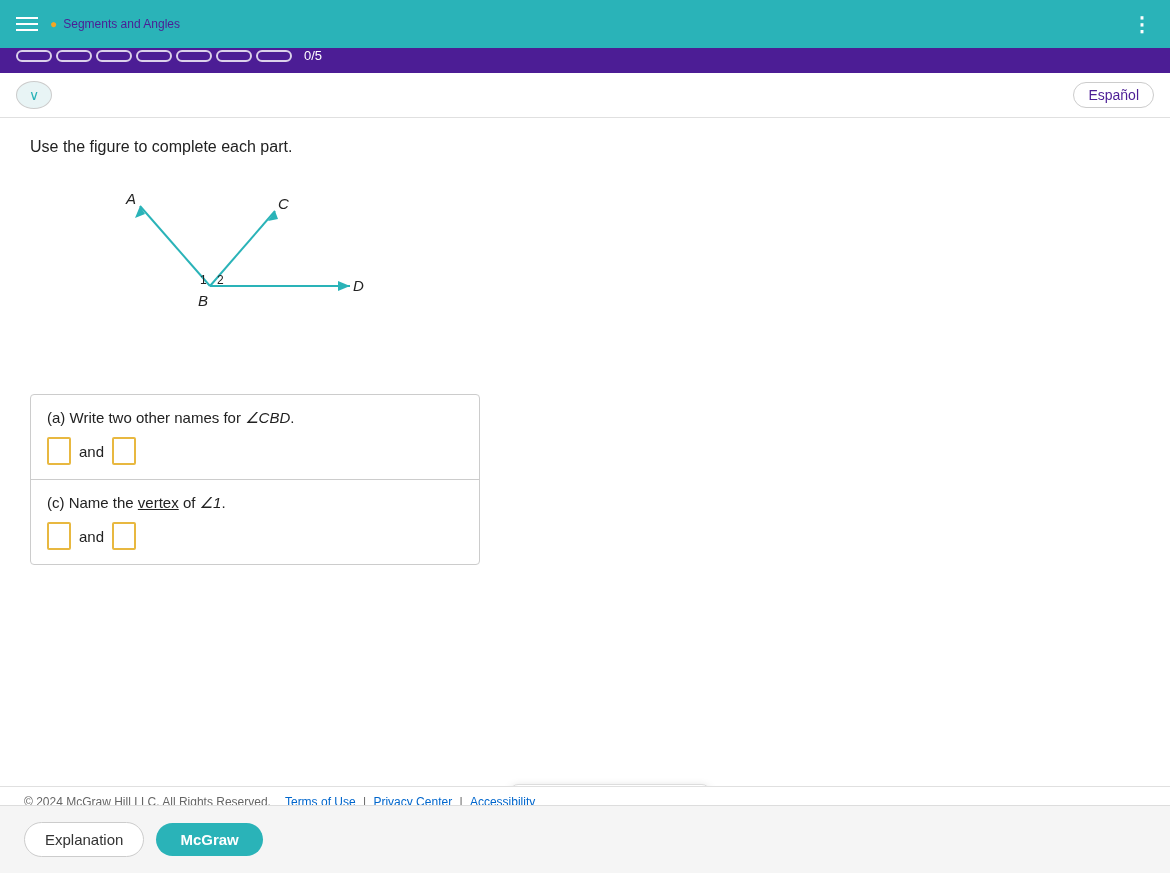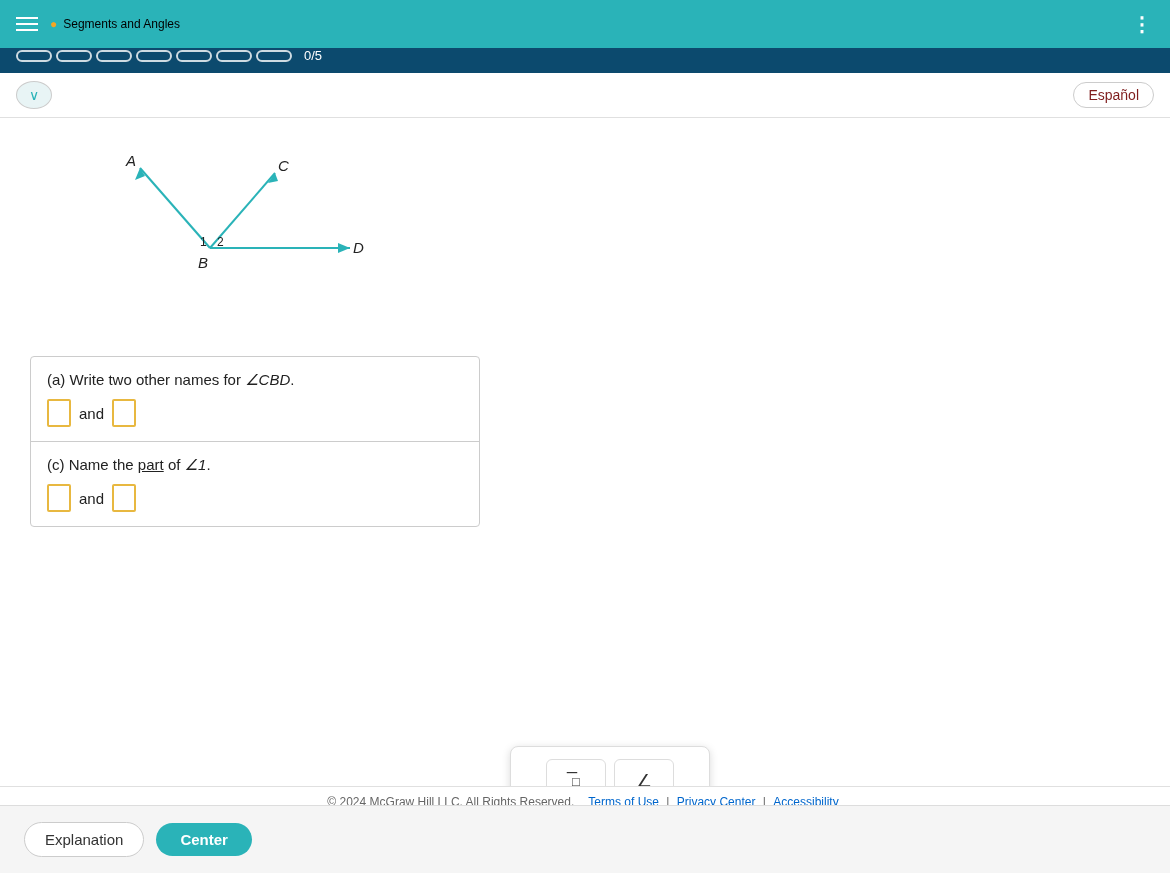--- a/index.html
+++ b/index.html
@@ -11,28 +11,28 @@
       padding: 12px 16px;
       display: flex;
       align-items: center;
       justify-content: space-between;
       color: white;
     }
     .header-left { display: flex; align-items: center; gap: 12px; }
     .hamburger-icon { display: flex; flex-direction: column; gap: 4px; cursor: pointer; }
     .hamburger-icon span { width: 22px; height: 2px; background: white; display: block; }
     .header-title-block {}
-    .header-subtitle { font-size: 12px; color: #000000; }
+    .header-subtitle { font-size: 12px; color: #4c1d95; }
     .header-title { font-size: 18px; font-weight: bold; }
     .header-right { cursor: pointer; }
     .dots-icon { color: white; font-size: 20px; font-weight: bold; letter-spacing: 2px; }
 
     
     .progress-bar-row {
-      background: #0c4a6e;
+      background: #4c1d95;
       padding: 0 16px 10px 16px;
       display: flex;
       align-items: center;
       gap: 8px;
       text-align: right;
     }
     .progress-segments { display: flex; gap: 4px; }
     .progress-seg {
       width: 36px; height: 12px;
       border-radius: 6px;
@@ -60,21 +60,21 @@
       font-size: 14px;
       color: #2ab3b8;
     }
     .espanol-btn {
       border: 1px solid #ccc;
       border-radius: 20px;
       background: white;
       padding: 4px 14px;
       font-size: 14px;
       cursor: pointer;
-      color: #7f1d1d;
+      color: #4c1d95;
     }
 
     
     .main-content {
       background: white;
       padding: 20px 30px;
       min-height: 680px;
     }
 
     .instruction {
@@ -182,21 +182,21 @@
       padding: 8px 24px;
       font-size: 15px;
       cursor: pointer;
       color: white;
       font-weight: bold;
     }
 
     
     .copyright {
       background: white;
-      text-align: center;
+      text-align: left;
       padding: 8px 24px;
       font-size: 12px;
       color: #666;
       border-top: 1px solid #e0e0e0;
       position: fixed;
       bottom: 56px;
       left: 0;
       width: 1170px;
     }
     .copyright a { color: #0066cc; text-decoration: none; margin: 0 4px; }
@@ -247,20 +247,21 @@
 <div class="collapse-row">
   <button class="collapse-btn">
     <span>∨</span>
   </button>
   <button class="espanol-btn">
     <span>Español</span>
   </button>
 </div>
 
 <div class="main-content">
+  <p class="instruction">Use the figure to complete each part.</p>
 
   <div class="figure-area">
     <svg class="figure-svg" width="280" height="180">
 
       <line x1="120" y1="110" x2="50" y2="30" stroke="#2ab3b8" stroke-width="2"></line>
       <polygon points="50,30 45,42 55,38" fill="#2ab3b8"></polygon>
 
       <text x="36" y="28" font-style="italic" font-size="15" fill="#222">A</text>
 
       <line x1="120" y1="110" x2="185" y2="35" stroke="#2ab3b8" stroke-width="2"></line>
@@ -290,21 +291,21 @@
         <div class="input-row">
           <div class="answer-box"></div>
           <span class="and-text">and</span>
           <div class="answer-box"></div>
         </div>
       </div>
 
 
       <div class="problem-section">
         <div class="problem-text">
-          (c) Name the <span class="underline">part</span> of <span class="math">∠1</span>.
+          (c) Name the <span class="underline">vertex</span> of <span class="math">∠1</span>.
         </div>
         <div class="input-row">
           <div class="answer-box"></div>
           <span class="and-text">and</span>
           <div class="answer-box"></div>
         </div>
       </div>
 
     </div>
 
@@ -339,15 +340,15 @@
   <a href="#">Privacy Center</a>
   |
   <a href="#">Accessibility</a>
 </div>
 
 <div class="footer">
   <button class="explanation-btn">
     <span>Explanation</span>
   </button>
   <button class="check-btn">
-    <span>Center</span>
+    <span>McGraw</span>
   </button>
 </div>
 
 </body></html>

